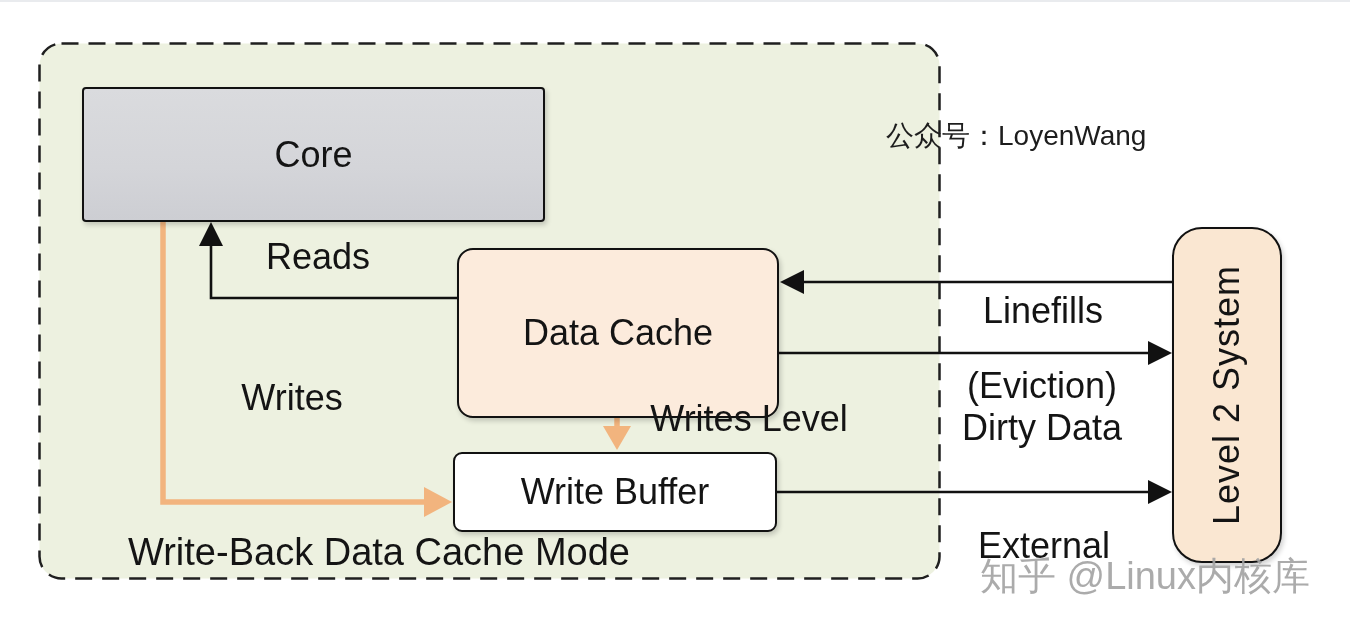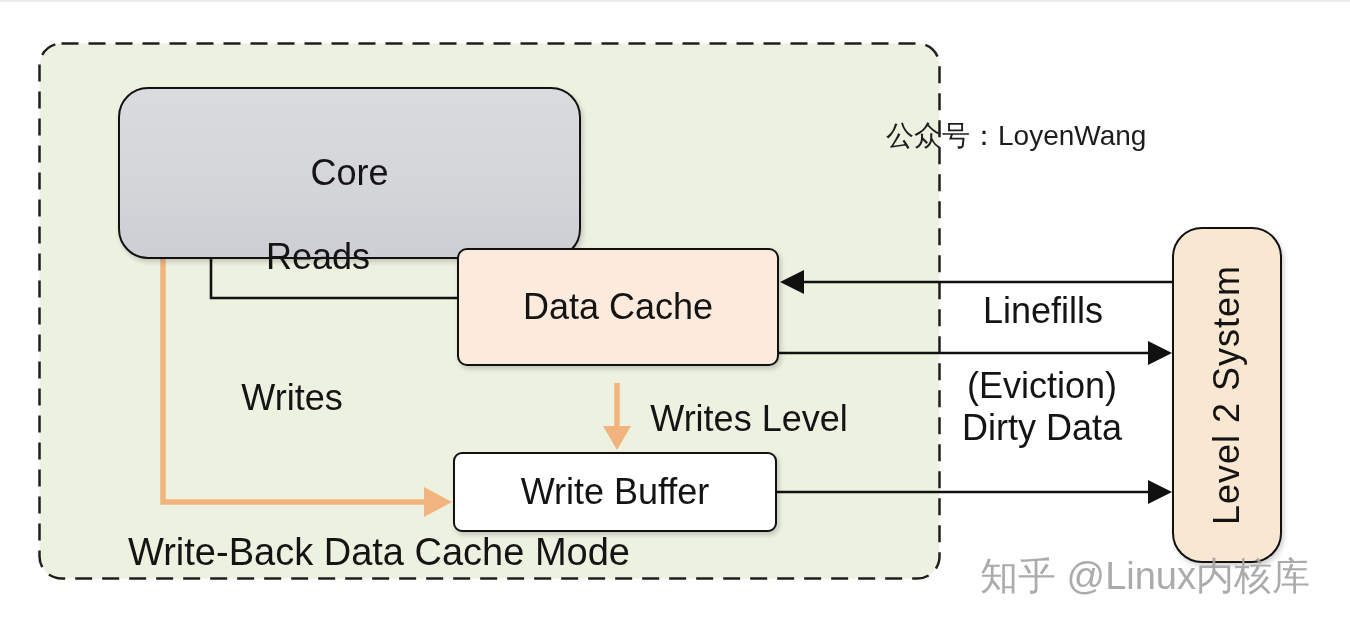--- a/index.html
+++ b/index.html
@@ -25,26 +25,25 @@
 
   .node{
     position:absolute;z-index:2;box-sizing:border-box;
     border:2px solid var(--node-border,#111);
     display:flex;align-items:center;justify-content:center;
     color:var(--label-text,#141414);
     box-shadow:2px 3px 5px rgba(0,0,0,0.18);
   }
   .node .nlabel{font-size:36px;line-height:1;}
   .node-core{
-    left:82px;top:87px;width:463px;height:172px;border-radius:30px;
+    left:82px;top:87px;width:463px;height:135px;border-radius:4px;
     background:linear-gradient(180deg,#dadbde 0%,var(--core-fill,#d4d5d9) 60%,#cdced3 100%);
-    margin-left:36px;
   }
   .node-data-cache{
-    left:457px;top:248px;width:322px;height:118px;border-radius:10px;
+    left:457px;top:248px;width:322px;height:170px;border-radius:16px;
     background:var(--data-cache-fill,#fcebdc);
   }
   .node-write-buffer{
     left:453px;top:452px;width:324px;height:80px;border-radius:9px;
     background:var(--write-buffer-fill,#ffffff);
   }
   .node-level2{
     left:1172px;top:227px;width:110px;height:336px;border-radius:30px;
     background:var(--level2-fill,#fae7d2);
   }
@@ -128,19 +127,20 @@
 <div class="elabel elabel-writes-miss">Writes Level</div>
 
 <div class="elabel elabel-linefills">Linefills</div>
 
 <div class="elabel elabel-dirty">
   <div>(Eviction)</div>
   <div>Dirty Data</div>
 </div>
 
 <div class="elabel elabel-external">
+  <div>External</div>
 </div>
 
 <div class="container-label">Write-Back Data Cache Mode</div>
 
 <div class="watermark-top">公众号：LoyenWang</div>
 
 <div class="watermark-bottom">知乎 @Linux内核库</div>
 
 </body></html>

